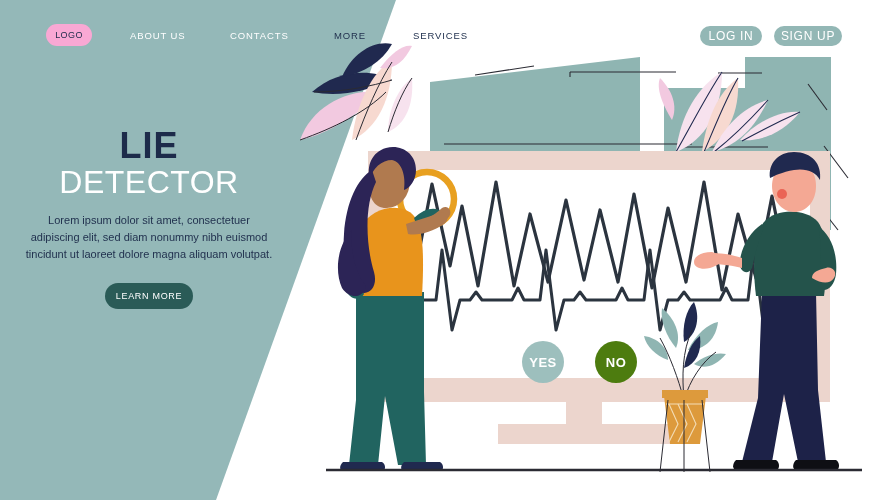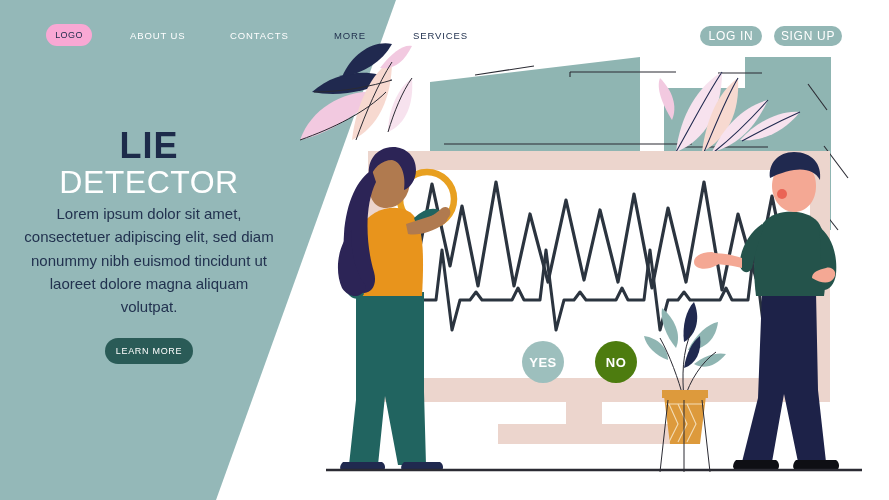--- a/index.html
+++ b/index.html
@@ -96,22 +96,22 @@
   }
   .hero .detector {
     display: block;
     font-size: 32px;
     font-weight: normal;
     color: #ffffff;
     letter-spacing: .5px;
     margin-top: 2px;
   }
   .hero p {
-    margin-top: 4px;
-    font-size: 15px;
+    margin-top: 14px;
+    font-size: 11px;
     line-height: 1.55;
     color: #22324f;
   }
   .cta {
     margin-top: 20px;
     display: inline-flex;
     align-items: center; justify-content: center;
     width: 88px; height: 26px;
     border-radius: 13px;
     background: #2a5b57;

